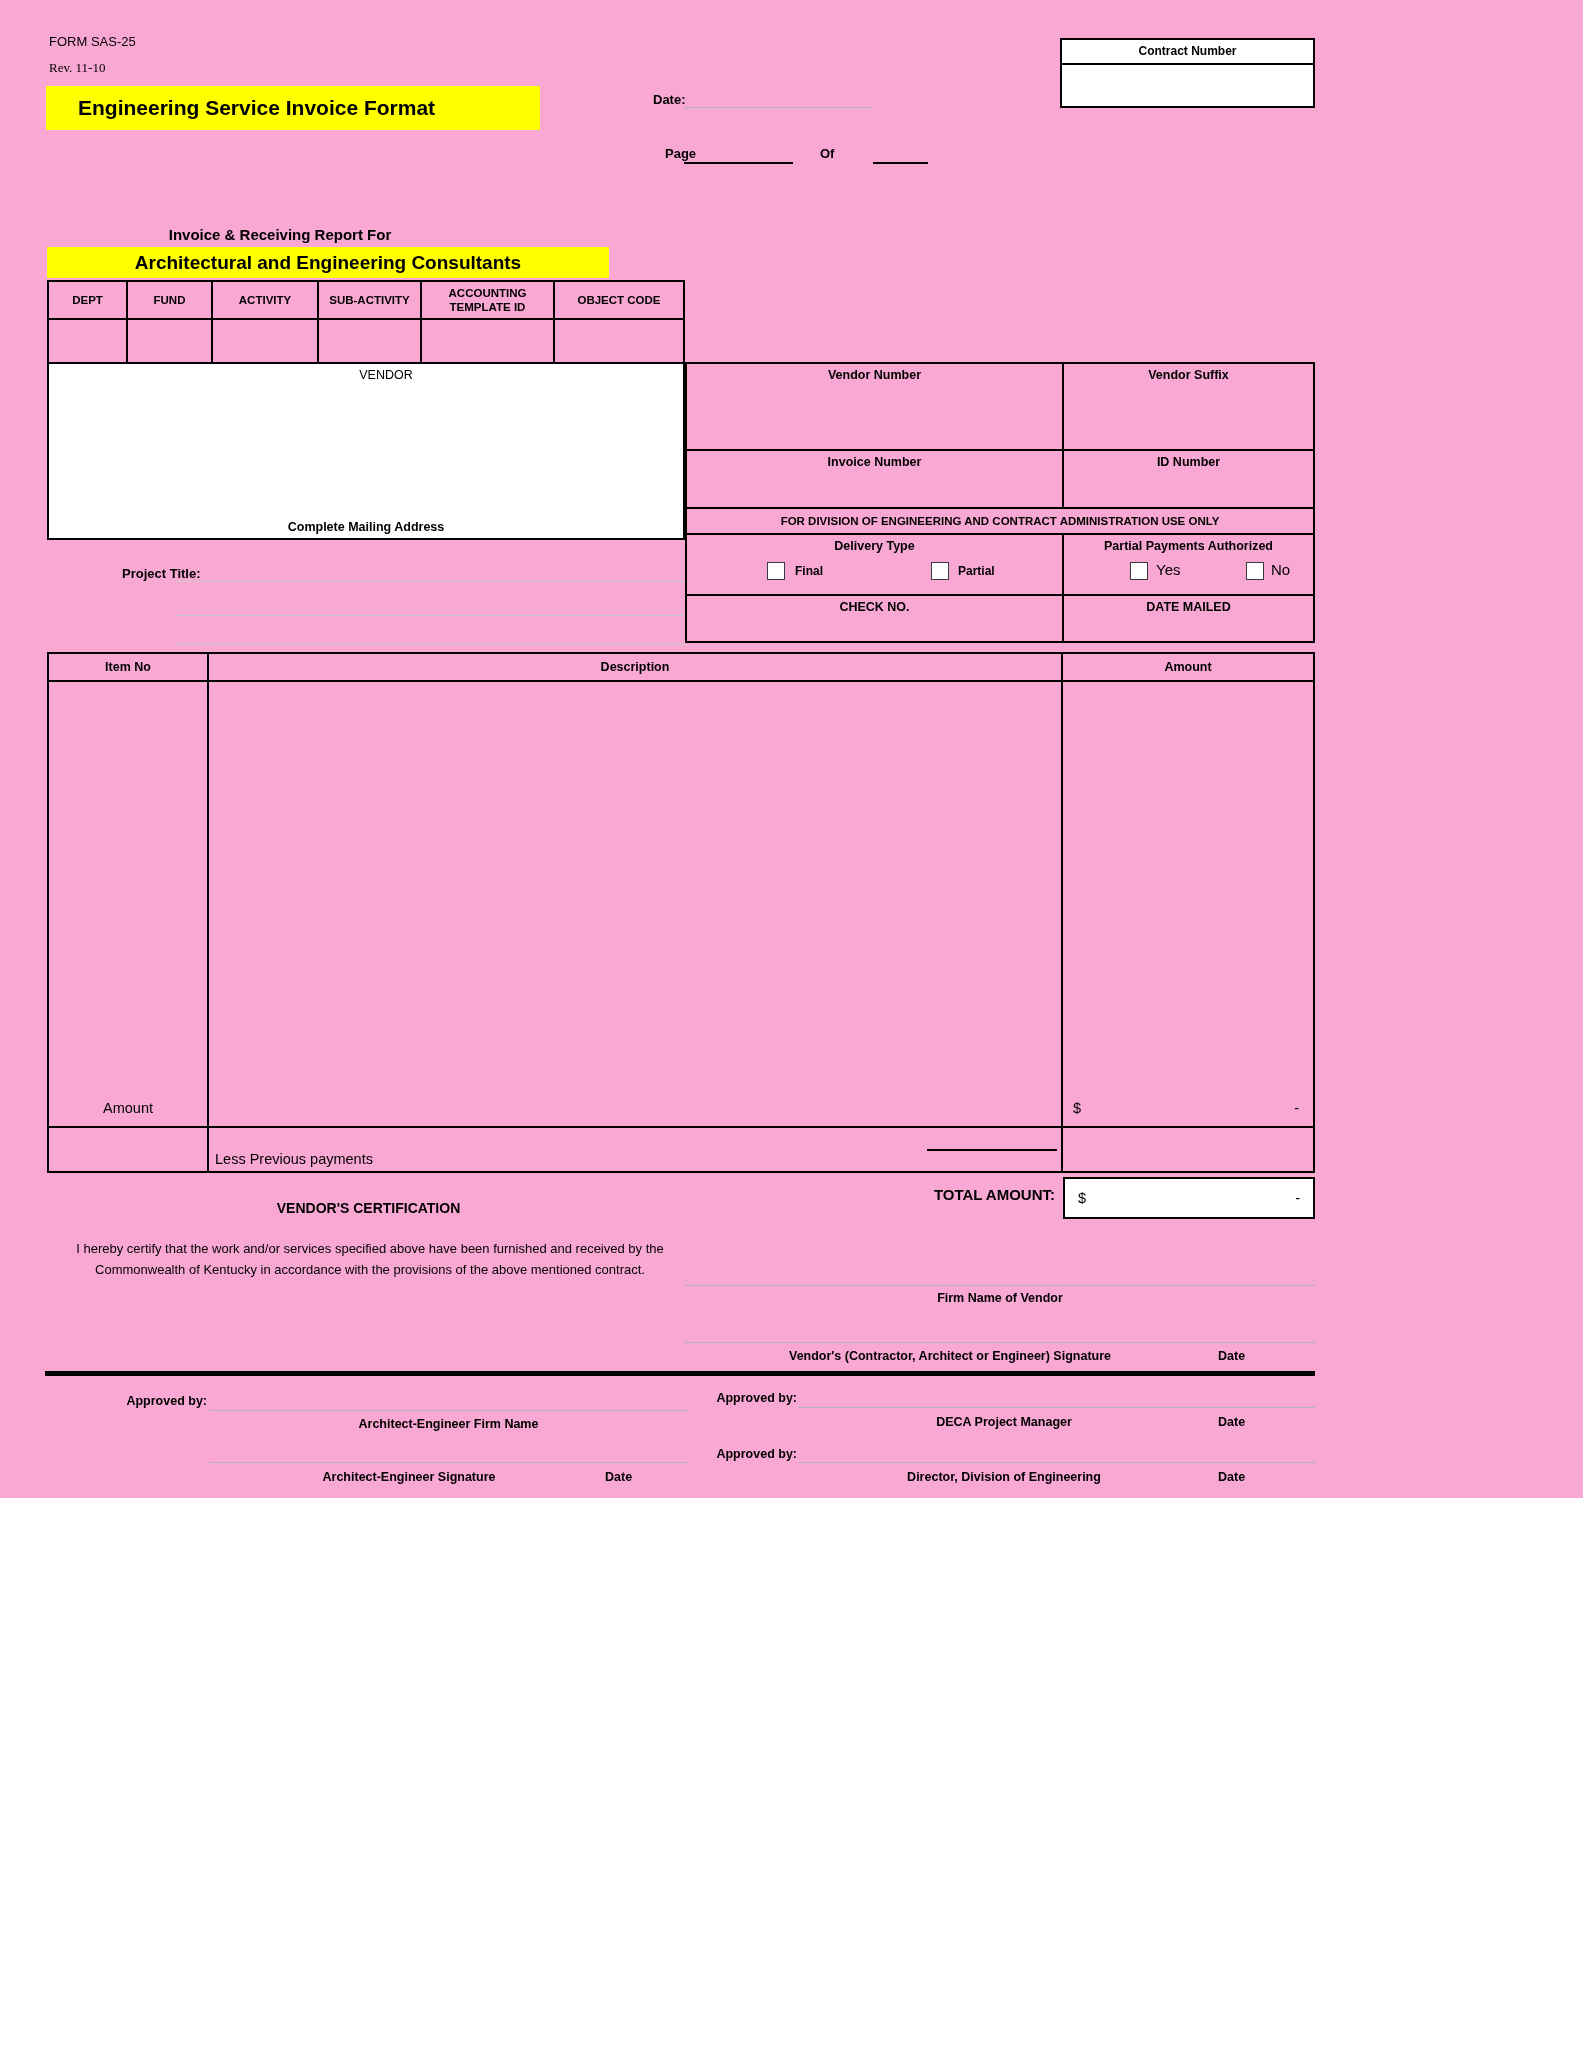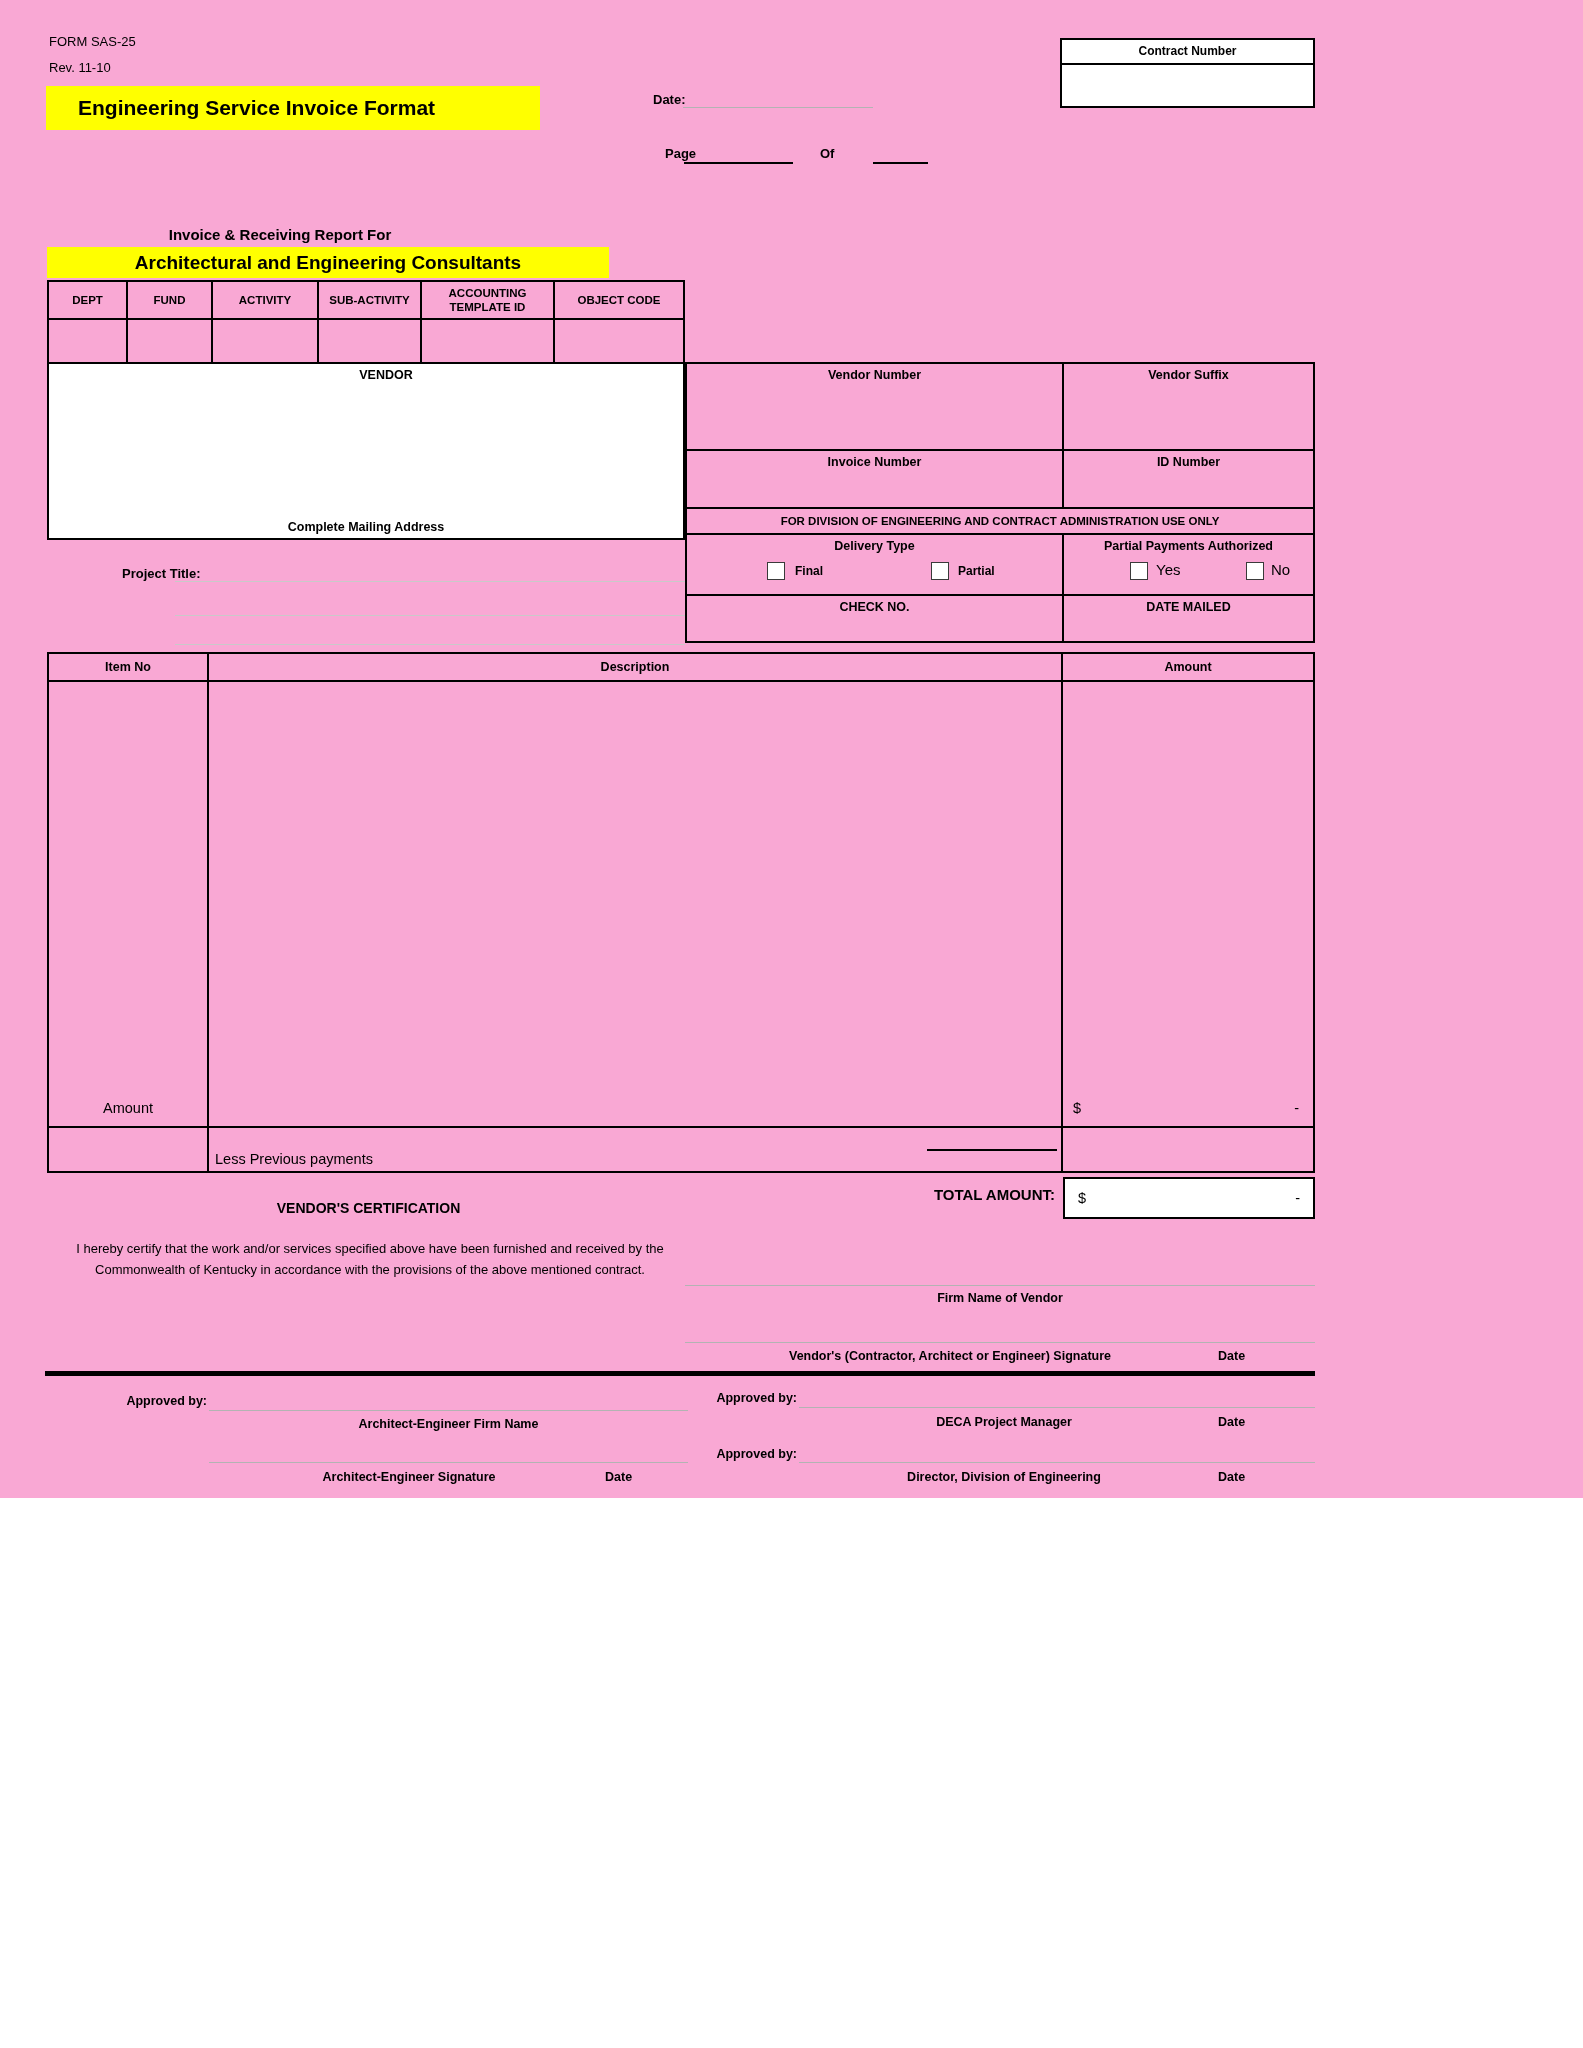--- a/index.html
+++ b/index.html
@@ -11,21 +11,21 @@
   .rt { text-align:right; }
   .hl { background:#ffff00; }
   .gline { position:absolute; height:0; border-top:1.5px solid #b3b3b3; }
   .lline { position:absolute; height:0; border-top:1.5px solid #c9c9c9; }
   .kline { position:absolute; height:0; border-top:2.5px solid #000; }
   .box { position:absolute; border:2.5px solid #000; box-sizing:border-box; background:#fff; }
   .cbx { position:absolute; width:18px; height:18px; border:1.7px solid #3a3a3a; background:#fff; box-sizing:border-box; }
 
   
   .form-no   { left:49px; top:34px;  font-size:13px; }
-  .form-rev  { left:49px; top:60px;  font-size:13px; }
+  .form-rev  { left:49px; top:60px;  font-size:13px;font-family:Liberation Serif, serif; }
   .titlebar  { left:46px; top:86px; width:494px; height:44px; line-height:44px;
                font-size:21px; font-weight:bold; padding-left:32px; box-sizing:border-box; }
   .cnbox     { left:1060px; top:38px; width:255px; height:70px; }
   .cnbox .hd { height:23px; line-height:23px; border-bottom:2px solid #000; font-size:12px; font-weight:bold; text-align:center; }
   .cnbox .bd { height:43px; }
   .date-lbl  { left:637px; top:92px;  font-size:13px;padding-left:16px; }
   .page-lbl  { left:637px; top:146px; font-size:13px;padding-left:28px; }
   .of-lbl    { left:820px; top:146px; font-size:13px; }
 
   
@@ -36,21 +36,21 @@
   .acct { left:47px; top:280px; width:638px; border:2px solid #000; box-sizing:border-box;
           display:grid; grid-template-columns:77px 85px 106px 103px 133px 130px; }
   .acct .hc { border-left:2px solid #000; border-bottom:2px solid #000; height:36px;
               display:flex; align-items:center; justify-content:center; text-align:center;
               font-size:11.5px; font-weight:bold; line-height:1.25; }
   .acct .vc { border-left:2px solid #000; height:44px; }
   .acct .c0 { border-left:none; }
 
   
   .vbox { left:47px; top:362px; width:638px; height:178px; }
-  .vbox .top { position:absolute; top:4px; left:0; right:0; text-align:center; font-size:12.5px; font-weight:bold;margin-left:40px; }
+  .vbox .top { position:absolute; top:4px; left:0; right:0; text-align:center; font-size:12.5px; font-weight:normal;margin-left:40px; }
   .vbox .bot { position:absolute; bottom:4px; left:0; right:0; text-align:center; font-size:12.5px; font-weight:bold; }
   .vbox .mid { position:absolute; top:24px; bottom:26px; left:4px; right:4px; }
 
   
   .panel { left:685px; top:362px; width:630px; height:281px; border:2.5px solid #000; box-sizing:border-box;
            display:grid; grid-template-columns:375px 1fr; grid-template-rows:85px 58px 26px 61px 1fr; }
   .pc { position:relative; box-sizing:border-box; }
   .bl { border-left:2px solid #000; }
   .bt { border-top:2px solid #000; }
   .pc .hd { position:absolute; top:4px; left:0; right:0; text-align:center; font-size:12.5px; font-weight:bold; }

